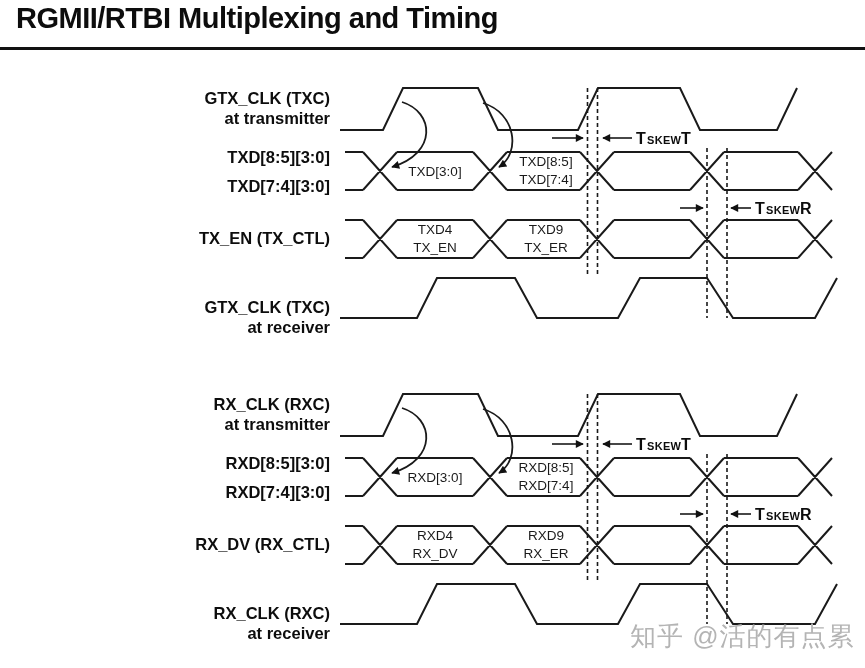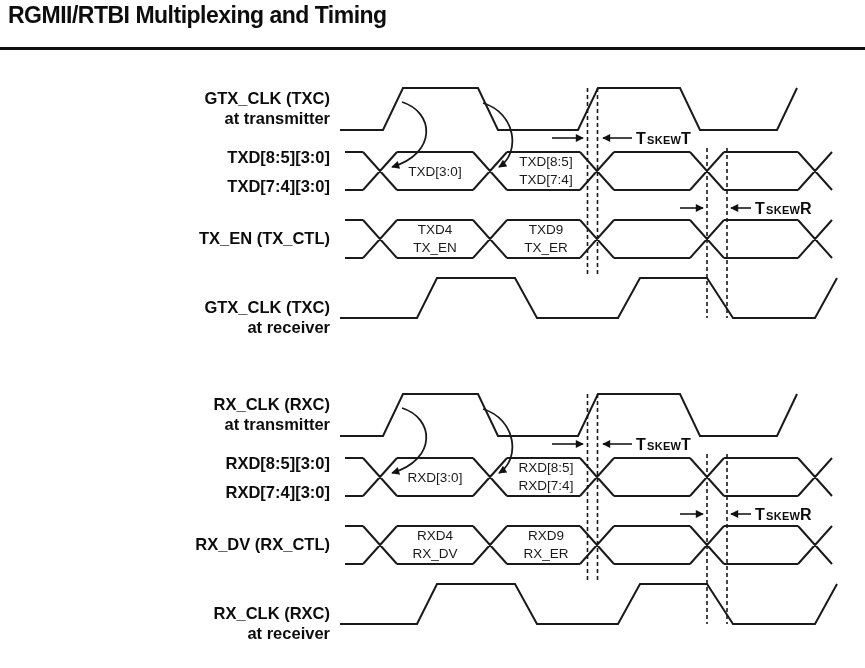--- a/index.html
+++ b/index.html
@@ -1,18 +1,18 @@
 <!DOCTYPE html>
 <html><head>
 <meta charset="utf-8">
 <style>
   html,body{margin:0;padding:0;background:#fff;}
   #page{position:relative;width:865px;height:668px;background:#fff;overflow:hidden;
         font-family:"Liberation Sans",sans-serif;}
-  #title{position:absolute;left:8px;top:2px;font-size:23px;font-weight:bold;
+  #title{position:absolute;left:16px;top:2px;font-size:29px;font-weight:bold;
          color:#0d0d0d;letter-spacing:-0.5px;white-space:nowrap;}
   #title-rule{position:absolute;left:0;top:47px;width:865px;height:3px;background:#111;}
   svg{position:absolute;left:0;top:0;}
   .wave{stroke:#1a1a1a;stroke-width:2;fill:none;}
   .dashed{stroke:#1a1a1a;stroke-width:1.6;fill:none;stroke-dasharray:4 3;}
   .meas{stroke:#1a1a1a;stroke-width:1.6;fill:none;}
   .arc{stroke:#1a1a1a;stroke-width:1.8;fill:none;}
   .sig{font-size:16.5px;font-weight:bold;fill:#0d0d0d;}
   .seg{font-size:13.5px;fill:#1a1a1a;}
   .skew-big{font-size:16px;font-weight:bold;fill:#0d0d0d;}
@@ -127,13 +127,14 @@
       <text class="skew-big" x="636" y="144">T</text>
       <text class="skew-small" x="647" y="144">SKEW</text>
       <text class="skew-big" x="681" y="144">T</text>
 
       <text class="skew-big" x="755" y="214">T</text>
       <text class="skew-small" x="766" y="214">SKEW</text>
       <text class="skew-big" x="800" y="214">R</text>
     </g>
   </svg>
 
+  <div id="watermark">知乎 @活的有点累</div>
 </div>
 
 </body></html>

